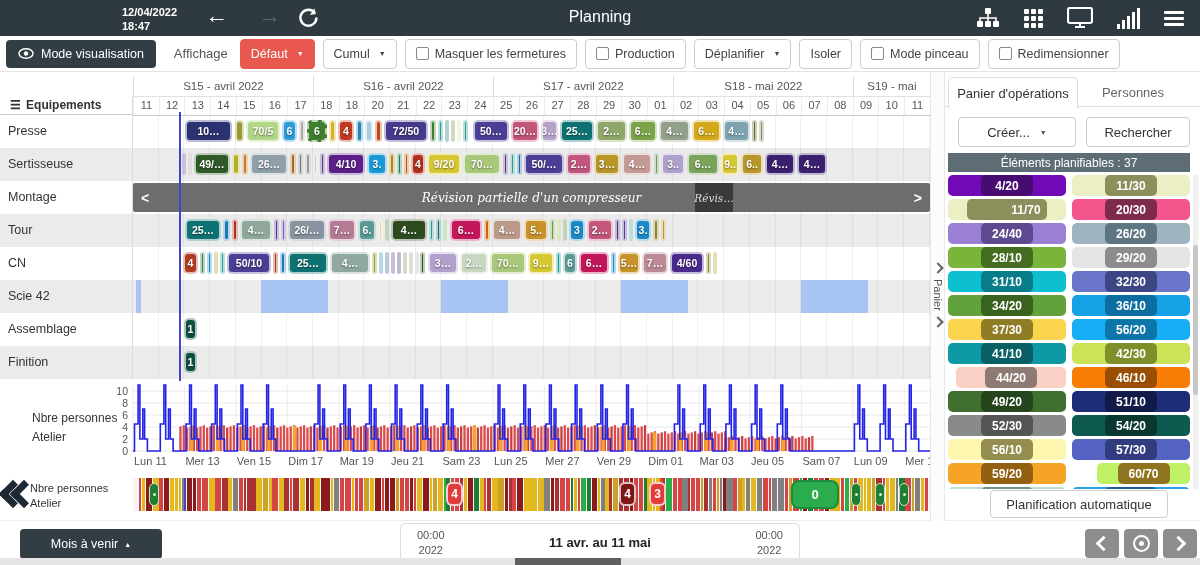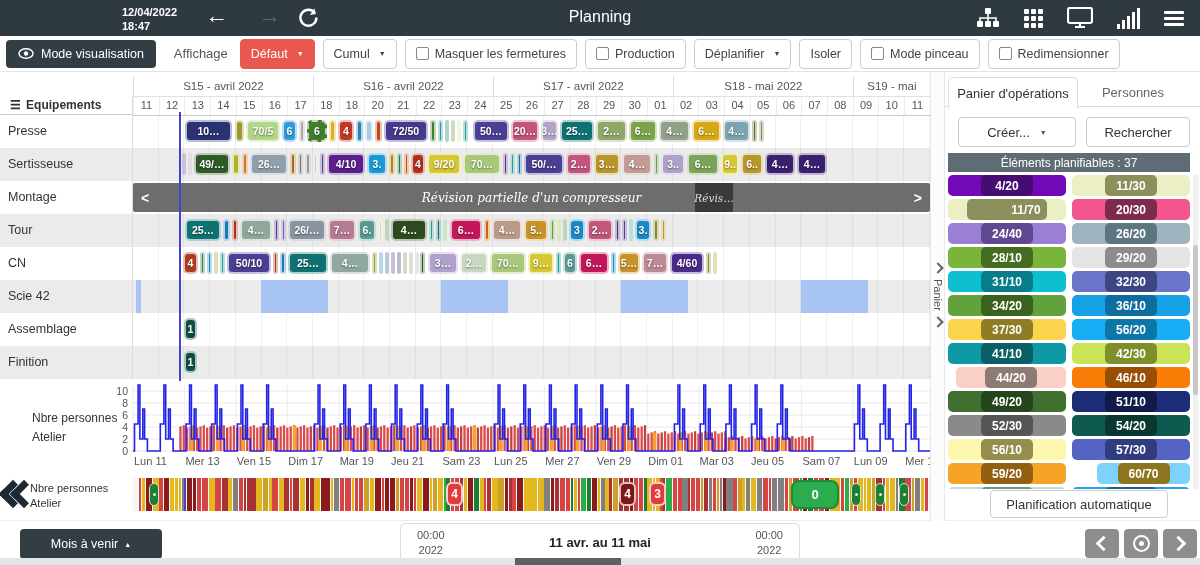--- a/index.html
+++ b/index.html
@@ -1007,21 +1007,21 @@
       </div>
       <div class="chip" style="background: rgb(252, 246, 174);">
         <div class="chip-inner" style="background: rgb(147, 141, 78);">56/10</div>
       </div>
       <div class="chip" style="background: rgb(85, 100, 194);">
         <div class="chip-inner" style="background: rgb(49, 60, 126);">57/30</div>
       </div>
       <div class="chip" style="background: rgb(246, 164, 38);">
         <div class="chip-inner" style="background: rgb(147, 96, 18);">59/20</div>
       </div>
-      <div class="chip" style="background: #7dd3fc; margin-left: 25px;">
+      <div class="chip" style="background: #bef264; margin-left: 25px;">
         <div class="chip-inner" style="background: rgb(143, 116, 32);">60/70</div>
       </div>
       <div class="chip" style="background: rgb(191, 224, 216);">
         <div class="chip-inner" style="background: rgb(110, 149, 140);">62/20</div>
       </div>
       <div class="chip" style="background: rgb(40, 160, 232);">
         <div class="chip-inner" style="background: rgb(22, 97, 143);">63/70</div>
       </div>
     </div>
   <div class="abs vtrack">

